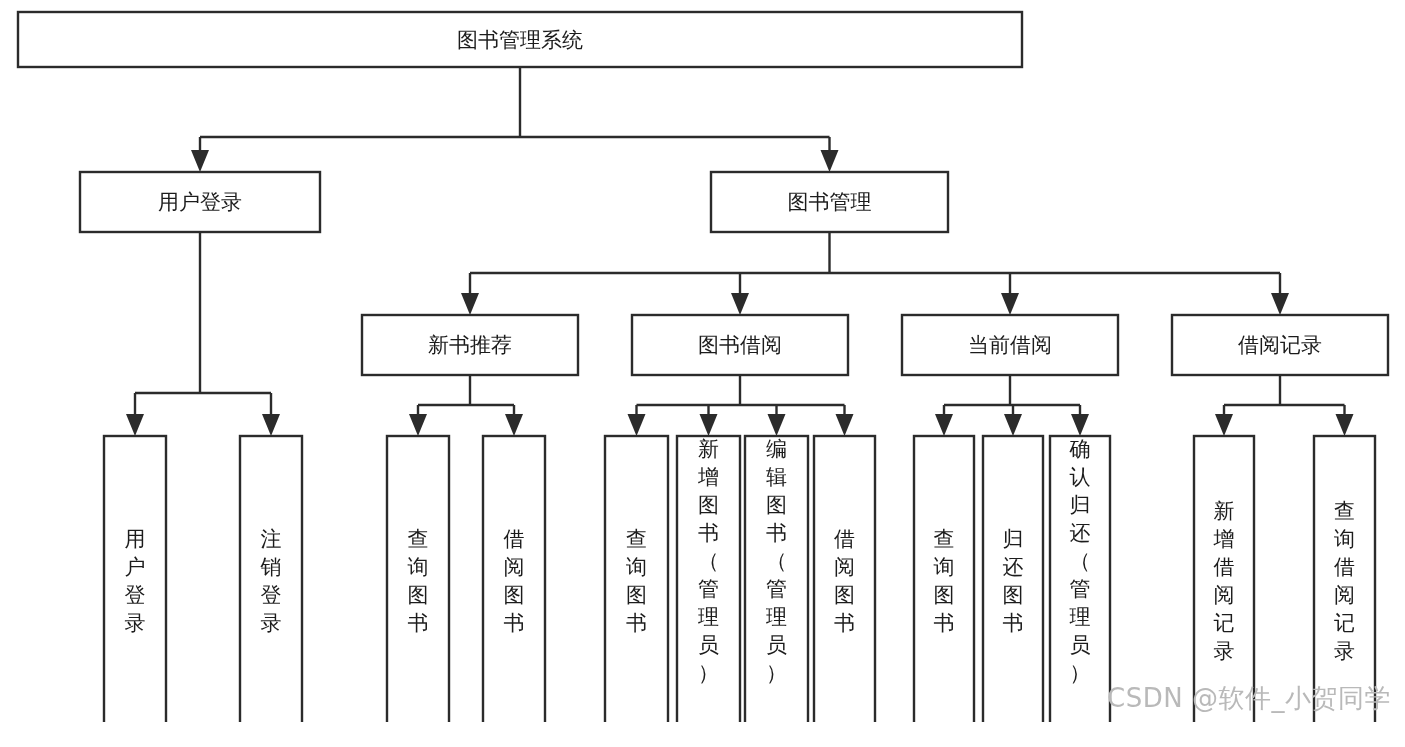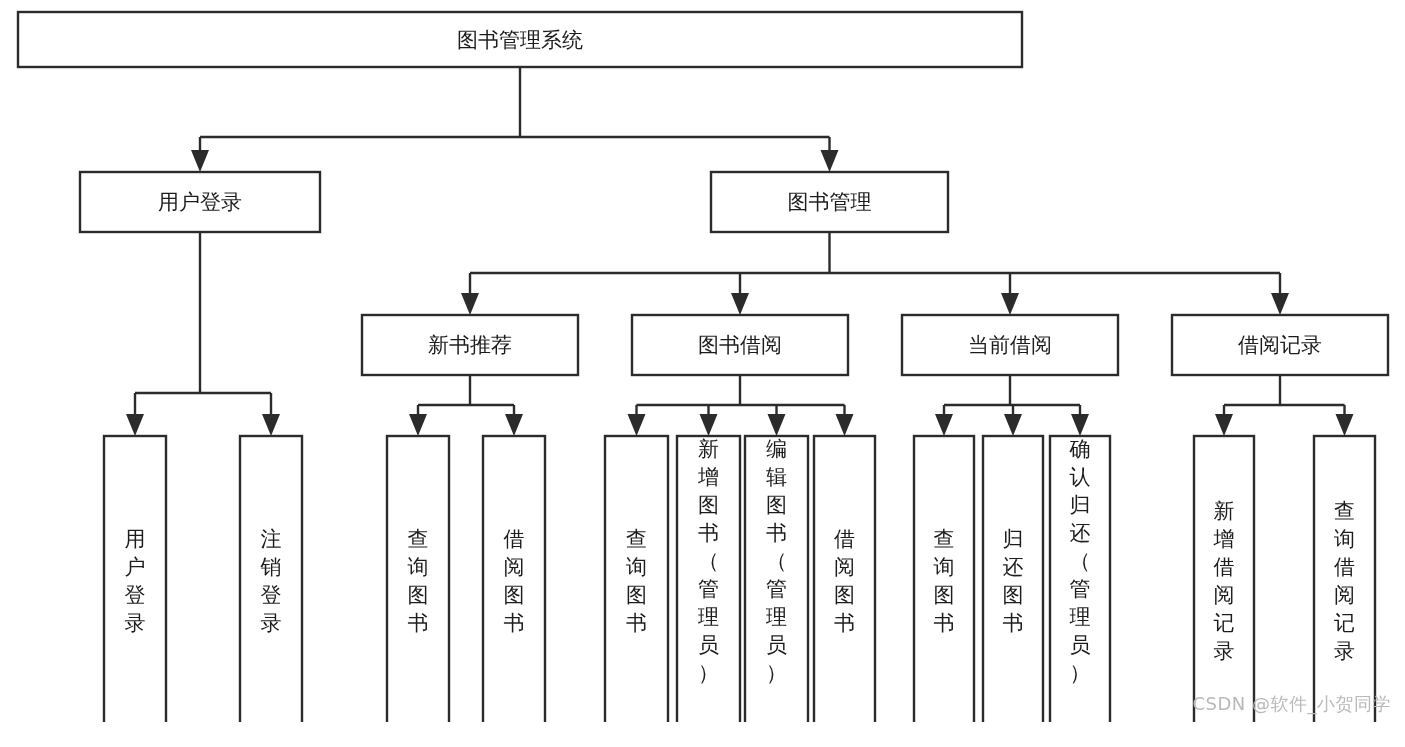--- a/index.html
+++ b/index.html
@@ -50,21 +50,21 @@
     font-family: "DejaVu Sans", "Liberation Sans", sans-serif;
     font-size: 21px;
     fill: #1c1c1c;
     text-anchor: middle;
   }
   .watermark {
     position: absolute;
     right: 14px;
     bottom: 6px;
     font-family: "DejaVu Sans", "Liberation Sans", sans-serif;
-    font-size: 18px;
+    font-size: 26px;
     color: #b9b9b9;
     white-space: nowrap;
     letter-spacing: 0.5px;
   }
 </style>
 </head>
 <body>
 
 <div id="stage">
   <svg id="diagram-svg" viewBox="0 0 1405 747">

